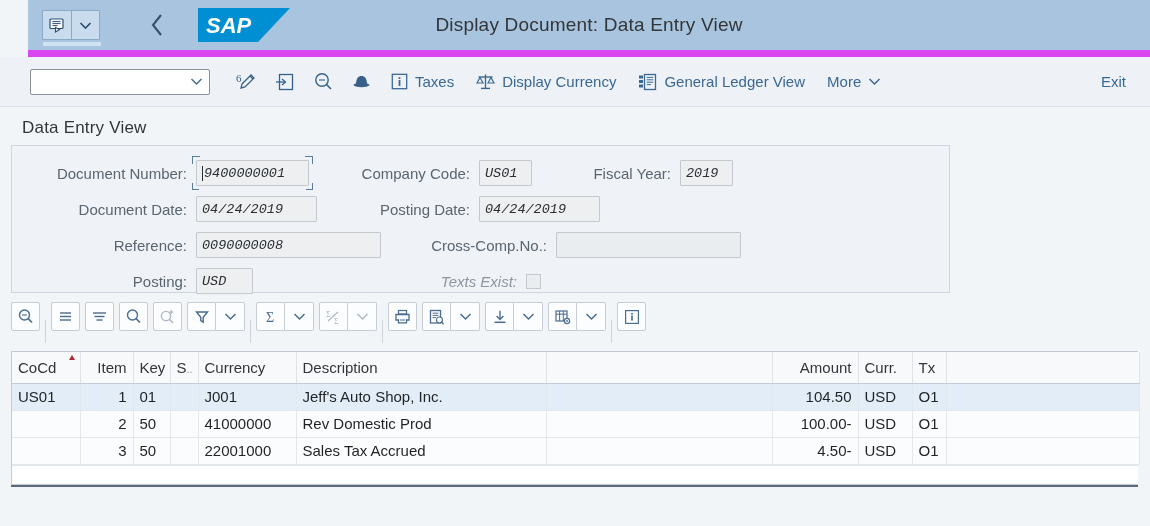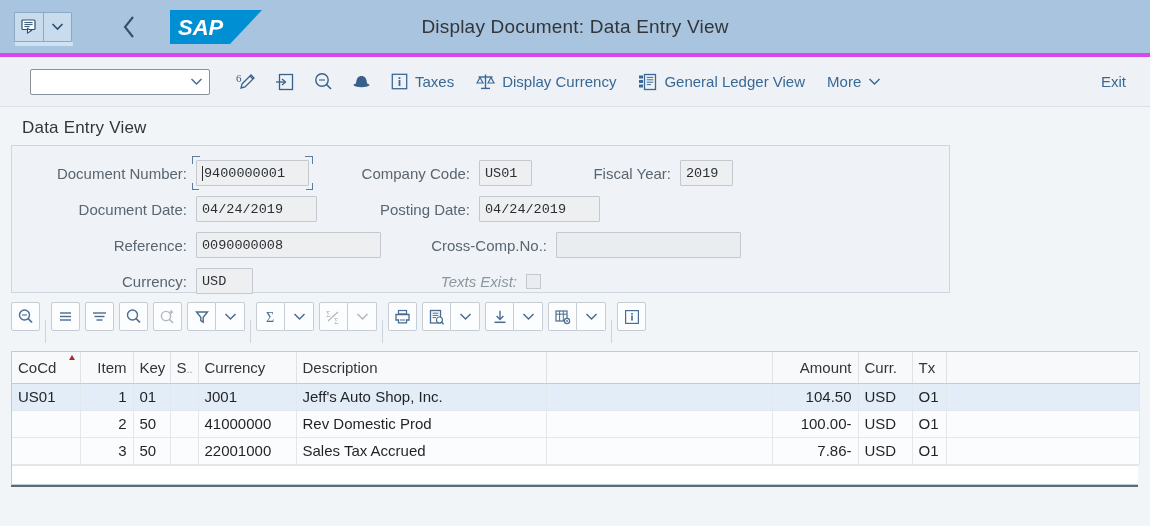--- a/index.html
+++ b/index.html
@@ -13,21 +13,22 @@
   }
   .screen { width: 1150px; height: 526px; position: relative; background: #f2f5f8; }
 
   
   .shell-header {
     height: 57px;
     background: #a9c4de;
     display: flex;
     align-items: center;
     position: relative;
-    border-bottom: 4px solid #d946ef;
+    border-bottom: 7px solid #d946ef;
+    margin-left: 28px;
   }
   .hdr-left { display: flex; align-items: center; padding-left: 14px; }
   .msg-btn {
     display: flex; align-items: stretch;
     border: 1px solid #8aa9c6;
     background: #c8dcee;
     height: 30px;
     border-radius: 1px;
   }
   .msg-btn .seg {
@@ -138,20 +139,21 @@
   .inp {
     background: #edeff1;
     border: 1px solid #c3c9cf;
     height: 26px;
     font-family: "Liberation Mono", monospace;
     font-size: 13.5px;
     color: #2b2f33;
     display: flex; align-items: center;
     padding: 0 5px;
     border-radius: 1px;
+    font-style: italic;
   }
   .inp.empty { background: #eaedf0; }
   
   .focus-wrap { position: relative; display: inline-block; }
   .focus-wrap .inp { background: #edeff1; }
   .focus-wrap::before, .focus-wrap::after,
   .focus-wrap .cor1, .focus-wrap .cor2 {
     content: ""; position: absolute; width: 7px; height: 7px;
     border-color: #5b7c9d; border-style: solid; border-width: 0;
   }
@@ -425,21 +427,21 @@
         </div>
         <div class="gap2" style="width:25px"></div>
         <div class="fld">
           <div class="lab c2-lab">Cross-Comp.No.:</div>
           <div class="inp empty" style="width:185px"></div>
         </div>
       </div>
 
       <div class="form-row">
         <div class="fld">
-          <div class="lab c1-lab">Currency:</div>
+          <div class="lab c1-lab">Posting:</div>
           <div class="inp" style="width:57px">USD</div>
         </div>
         <div class="gap2" style="width:153px"></div>
         <div class="fld">
           <div class="lab c2-lab muted" style="width:120px">Texts Exist:</div>
           <div class="chk"></div>
         </div>
         <div class="gap3" style="width:172px"></div>
       </div>
 
@@ -664,21 +666,21 @@
             <td></td>
           </tr>
           <tr class="row">
             <td></td>
             <td class="num">3</td>
             <td>50</td>
             <td></td>
             <td>22001000</td>
             <td>Sales Tax Accrued</td>
             <td></td>
-            <td class="num">7.86-</td>
+            <td class="num">4.50-</td>
             <td>USD</td>
             <td>O1</td>
             <td></td>
           </tr>
         </tbody>
       </table>
       <div class="tbl-footer"></div>
     </div>
     <div class="bottom-rule"></div>
 

